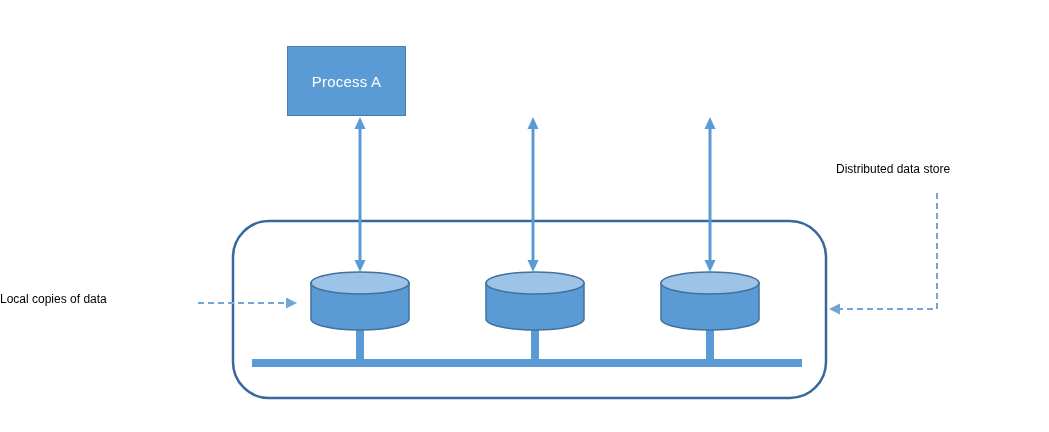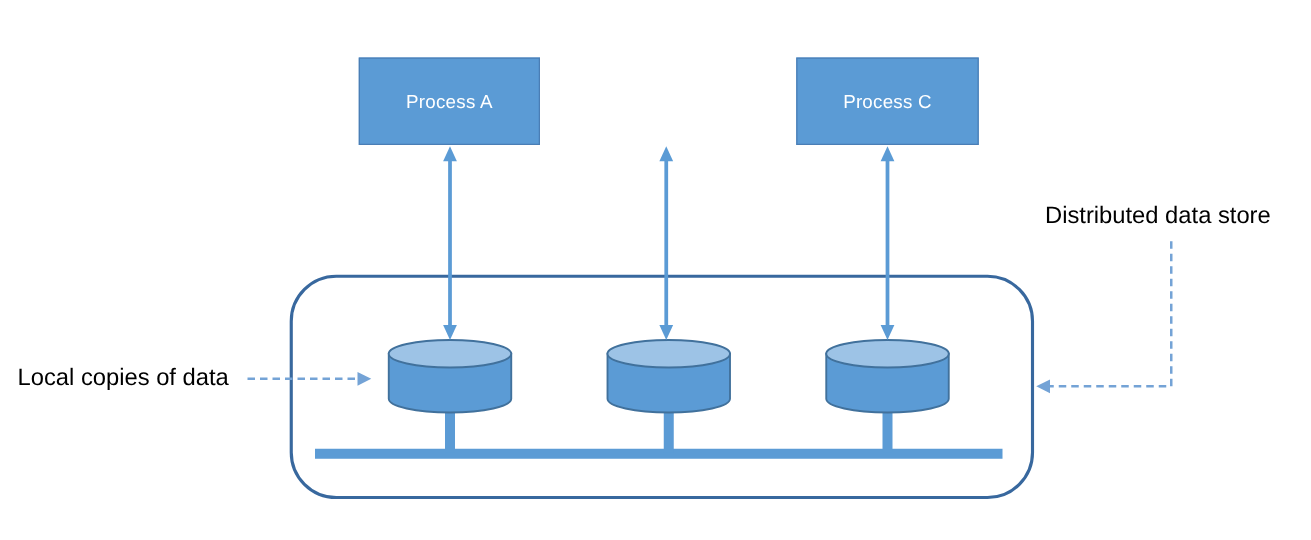--- a/index.html
+++ b/index.html
@@ -23,30 +23,30 @@
     background: #5B9BD5;
     border: 1px solid #4A7EB5;
     box-sizing: border-box;
     display: flex;
     align-items: center;
     justify-content: center;
     color: #ffffff;
     font-size: 15px;
     letter-spacing: 0.2px;
   }
-  #proc-a { left: 287px; width: 145px; }
+  #proc-a { left: 287px; width: 119px; }
   #proc-b { left: 461px; width: 144px; }
   #proc-c { left: 637px; width: 146px; }
   .annotation-label {
     position: absolute;
     color: #000000;
-    font-size: 19px;
+    font-size: 12px;
     white-space: nowrap;
   }
-  #label-local { left: 14px; top: 292px; }
+  #label-local { left: 0; top: 292px; }
   #label-distributed { left: 836px; top: 162px; }
 </style>
 </head>
 <body>
 
 <div class="canvas">
 
   <svg class="shape-layer" viewBox="0 0 1049 432">
 
     <rect x="233" y="221" width="593" height="177" rx="36" ry="36" fill="none" stroke="#38689E" stroke-width="2.5"></rect>
@@ -92,20 +92,17 @@
     <g>
       <polyline points="937,193 937,309 839,309" fill="none" stroke="#74A3D6" stroke-width="2" stroke-dasharray="6,4"></polyline>
       <polygon points="829,309 840,303.5 840,314.5" fill="#74A3D6"></polygon>
     </g>
 
   </svg>
 
   <div class="process-box" id="proc-a">
     <span>Process A</span>
   </div>
-  <div class="process-box" id="proc-c">
-    <span>Process C</span>
-  </div>
 
   <div class="annotation-label" id="label-local">Local copies of data</div>
   <div class="annotation-label" id="label-distributed">Distributed data store</div>
 
 </div>
 
 </body></html>

